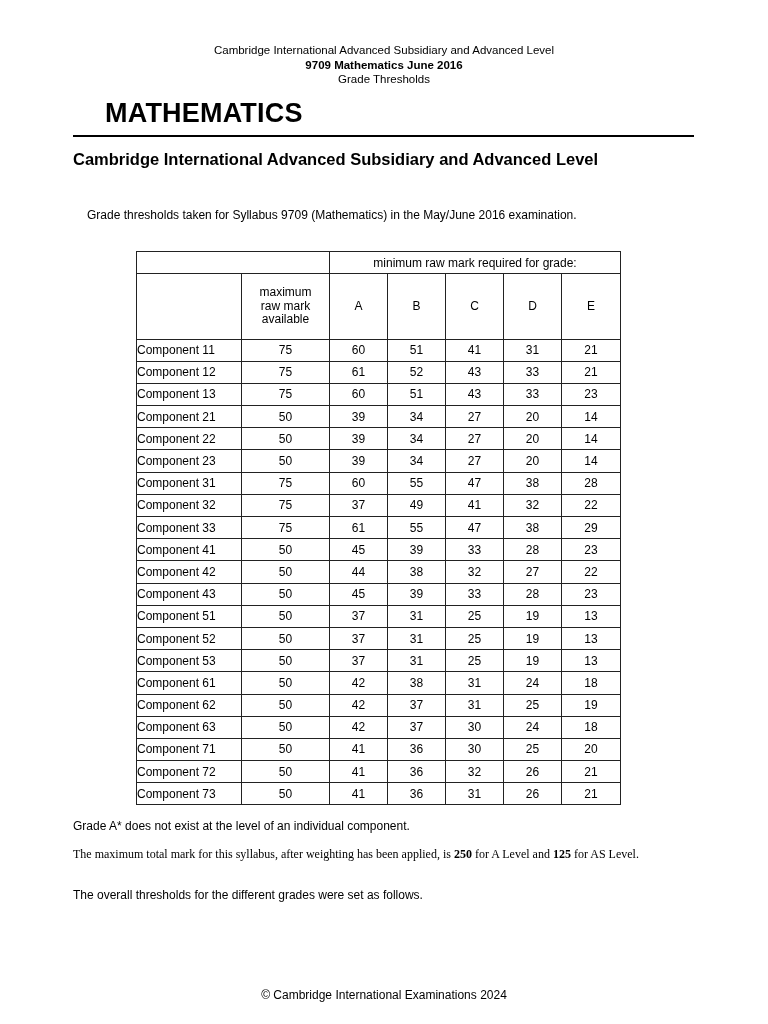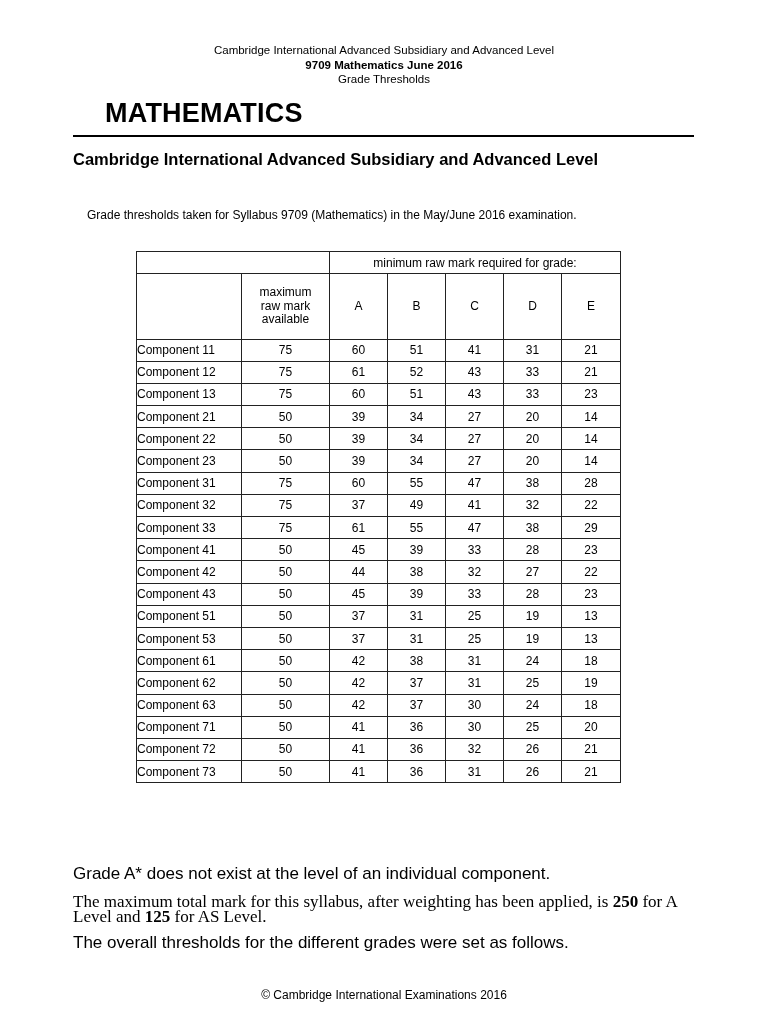--- a/index.html
+++ b/index.html
@@ -23,21 +23,21 @@
     border: 1px solid #222; padding: 0; text-align: center; vertical-align: middle;
   }
   table.grid td.comp { text-align: left; }
   .c0 { width: 105px; }
   .c1 { width: 88px; }
   .cg { width: 58px; }
   .cE { width: 59px; }
   tr.h1 td { height: 21px; }
   tr.h2 td { height: 49px; line-height: 13.5px; }
   tr.row td { height: 21.2px; }
-  .p { position: absolute; left: 73px; font-size: 17px; line-height: 14.5px; width: 625px; margin-top: 48px; }
+  .p { position: absolute; left: 73px; font-size: 12px; line-height: 14.5px; width: 625px; }
   .p1 { top: 819px; }
   .p2 { top: 847px; font-family: Liberation Serif, serif; }
   .p3 { top: 888px; }
   .footer { position: absolute; left: 0; width: 768px; top: 988px; text-align: center; font-size: 12px; }
 </style>
 </head>
 <body>
 
 <div class="hdr hdr1">Cambridge International Advanced Subsidiary and Advanced Level</div>
 <div class="hdr hdr2">9709 Mathematics June 2016</div>
@@ -186,20 +186,29 @@
       <tr class="row">
         <td class="comp">Component 51</td>
         <td>50</td>
         <td>37</td>
         <td>31</td>
         <td>25</td>
         <td>19</td>
         <td>13</td>
       </tr>
       <tr class="row">
+        <td class="comp">Component 52</td>
+        <td>50</td>
+        <td>37</td>
+        <td>31</td>
+        <td>25</td>
+        <td>19</td>
+        <td>13</td>
+      </tr>
+      <tr class="row">
         <td class="comp">Component 53</td>
         <td>50</td>
         <td>37</td>
         <td>31</td>
         <td>25</td>
         <td>19</td>
         <td>13</td>
       </tr>
       <tr class="row">
         <td class="comp">Component 61</td>
@@ -255,13 +264,13 @@
         <td>26</td>
         <td>21</td>
       </tr>
     </tbody>
 </table>
 
 <div class="p p1">Grade A* does not exist at the level of an individual component.</div>
 <div class="p p2"><span>The maximum total mark for this syllabus, after weighting has been applied, is </span><b>250</b><span> for A Level and </span><b>125</b><span> for AS Level.</span></div>
 <div class="p p3">The overall thresholds for the different grades were set as follows.</div>
 
-<div class="footer">© Cambridge International Examinations 2016</div>
+<div class="footer">© Cambridge International Examinations 2024</div>
 
 </body></html>

